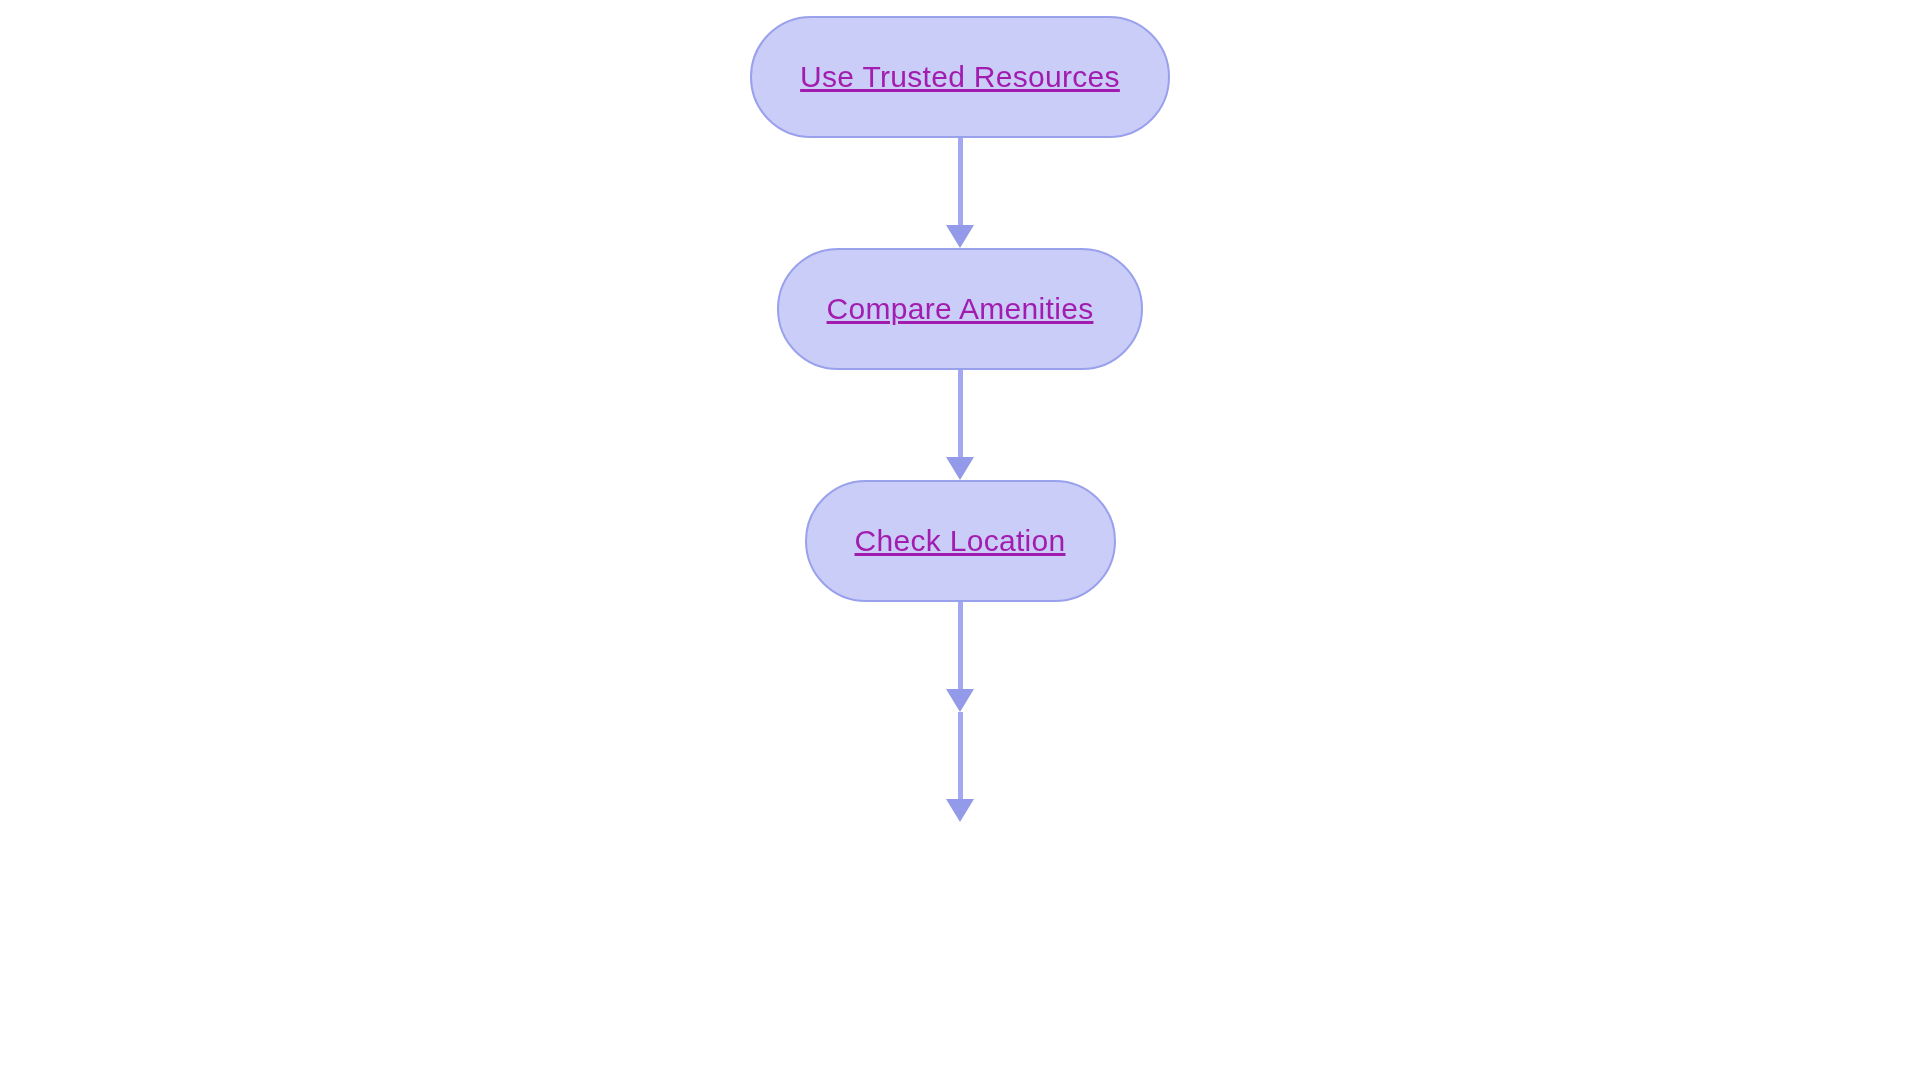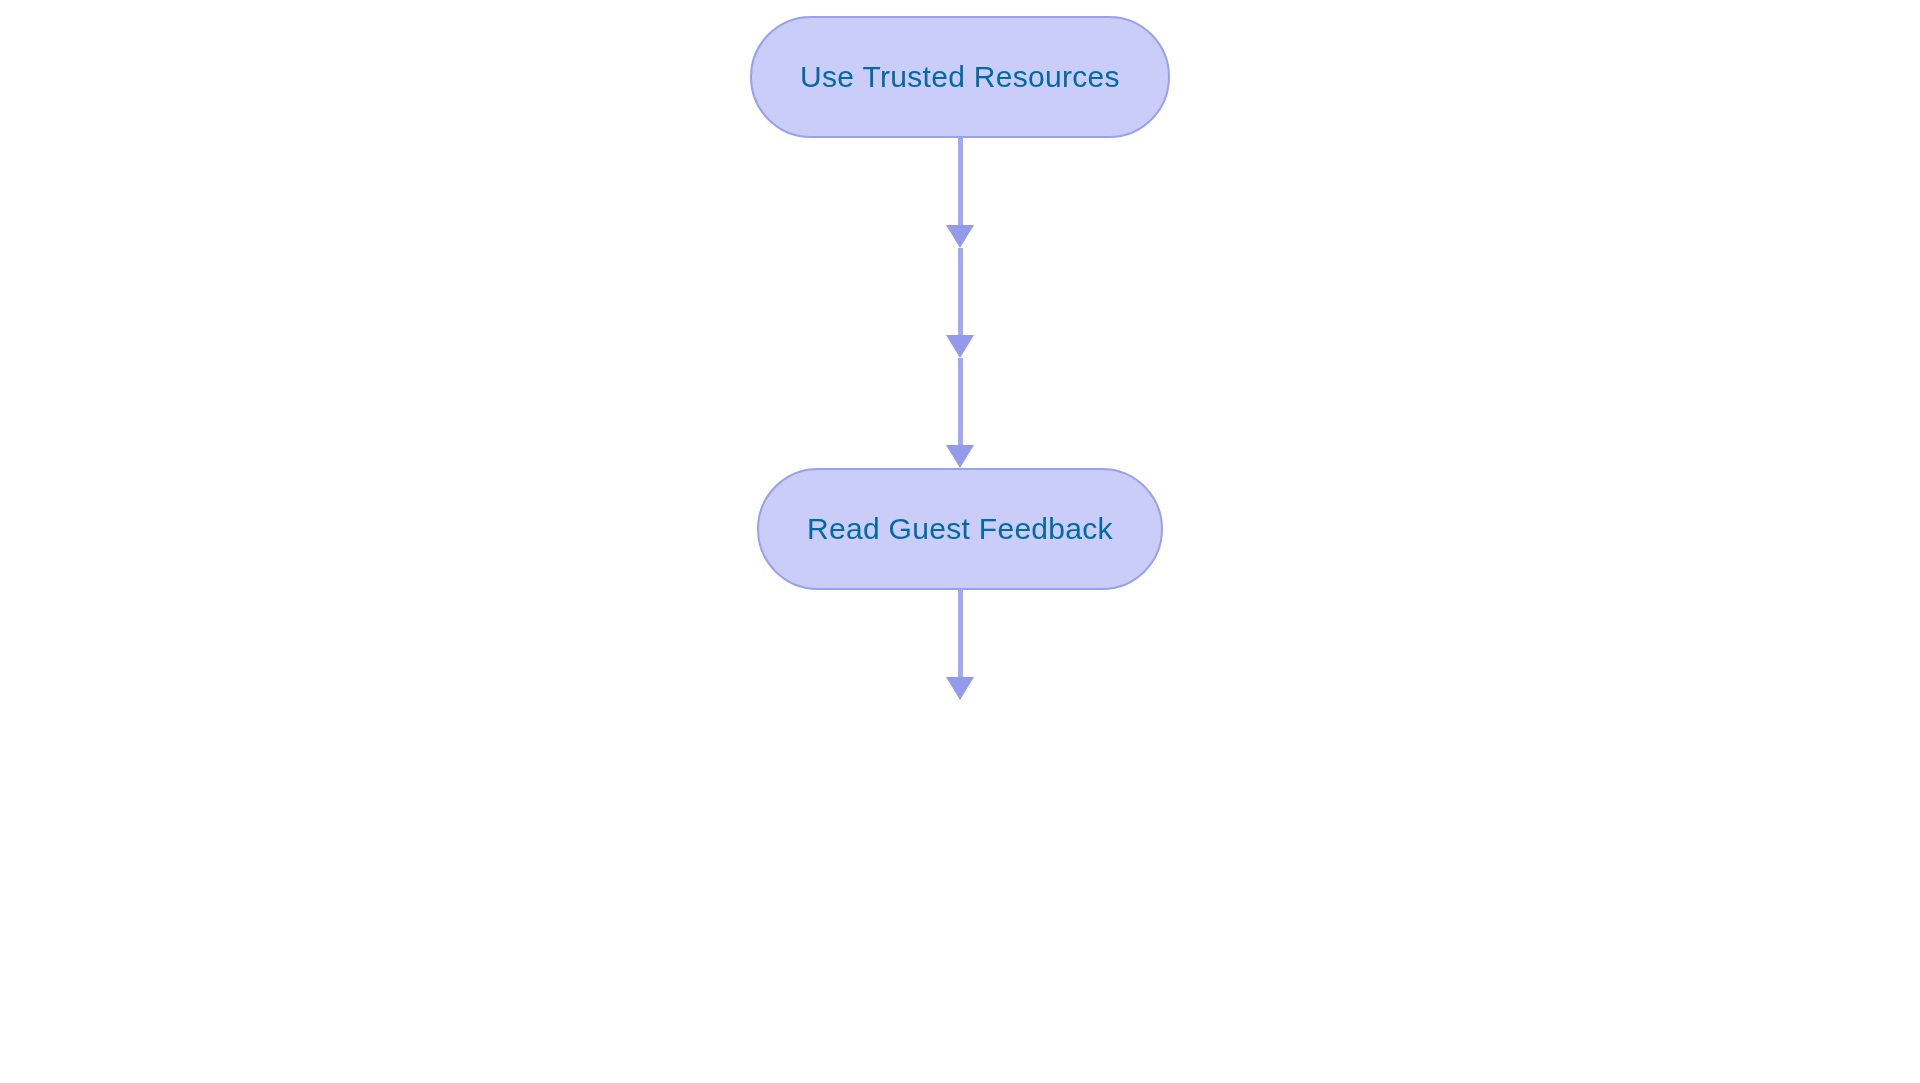--- a/index.html
+++ b/index.html
@@ -29,23 +29,24 @@
     background: #c9cdf8;
     display: flex;
     align-items: center;
     justify-content: center;
     flex: 0 0 auto;
   }
   .node-label {
     font-size: 30px;
     font-weight: 400;
     letter-spacing: 0.3px;
-    color: #0369a1;
+    color: #a21caf;
     white-space: nowrap;
     text-align: center;
+    text-decoration: underline;
   }
   .arrow {
     height: 110px;
     width: 40px;
     display: flex;
     flex-direction: column;
     align-items: center;
     flex: 0 0 auto;
   }
   .arrow-shaft {
@@ -69,35 +70,38 @@
 
   <div class="node">
     <span class="node-label">Use Trusted Resources</span>
   </div>
 
   <div class="arrow">
     <div class="arrow-shaft"></div>
     <div class="arrow-head"></div>
   </div>
 
+  <div class="node">
+    <span class="node-label">Compare Amenities</span>
+  </div>
+
+  <div class="arrow">
+    <div class="arrow-shaft"></div>
+    <div class="arrow-head"></div>
+  </div>
+
+  <div class="node">
+    <span class="node-label">Check Location</span>
+  </div>
 
   <div class="arrow">
     <div class="arrow-shaft"></div>
     <div class="arrow-head"></div>
   </div>
 
 
   <div class="arrow">
     <div class="arrow-shaft"></div>
     <div class="arrow-head"></div>
   </div>
 
-  <div class="node">
-    <span class="node-label">Read Guest Feedback</span>
-  </div>
-
-  <div class="arrow">
-    <div class="arrow-shaft"></div>
-    <div class="arrow-head"></div>
-  </div>
-
 
 </div>
 
 </body></html>

